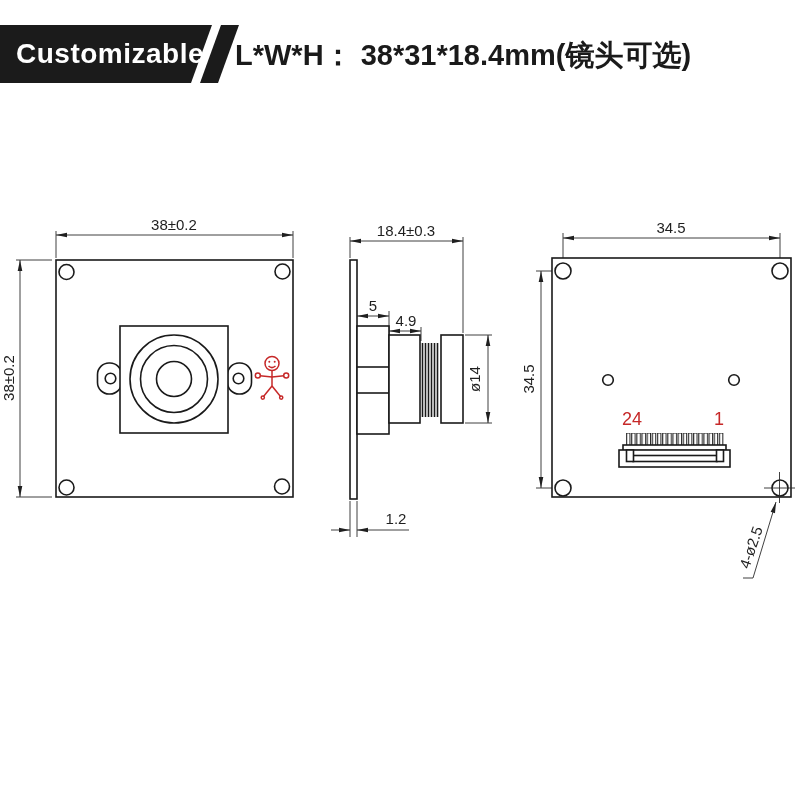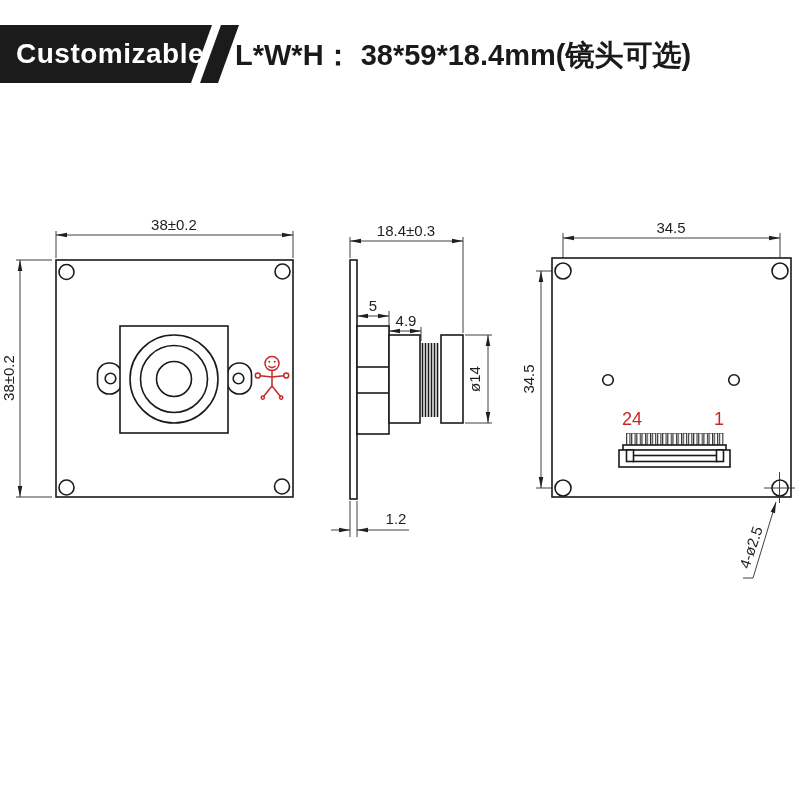--- a/index.html
+++ b/index.html
@@ -27,21 +27,21 @@
 </style>
 </head>
 <body>
 
 <div class="stage">
 
   <div>
     <div class="ribbon-piece ribbon-main"></div>
     <div class="ribbon-piece ribbon-tip"></div>
     <span class="ribbon-label">Customizable</span>
-    <span class="header-title">L*W*H： 38*59*18.4mm(镜头可选)</span>
+    <span class="header-title">L*W*H： 38*31*18.4mm(镜头可选)</span>
   </div>
 
   <svg class="drawing" width="800" height="800" viewBox="0 0 800 800">
     <defs>
       <marker id="arr" markerWidth="13" markerHeight="9" refX="11.5" refY="4" orient="auto-start-reverse" markerUnits="userSpaceOnUse">
         <path d="M11.5,4 L0.5,1.7 L0.5,6.3 Z" fill="#1f1f1f"></path>
       </marker>
       <pattern id="teeth" x="626" y="433" width="5.16" height="13" patternUnits="userSpaceOnUse">
         <rect x="0.6" y="0" width="3.4" height="13" fill="#ffffff" stroke="#1a1a1a" stroke-width="1"></rect>
       </pattern>

